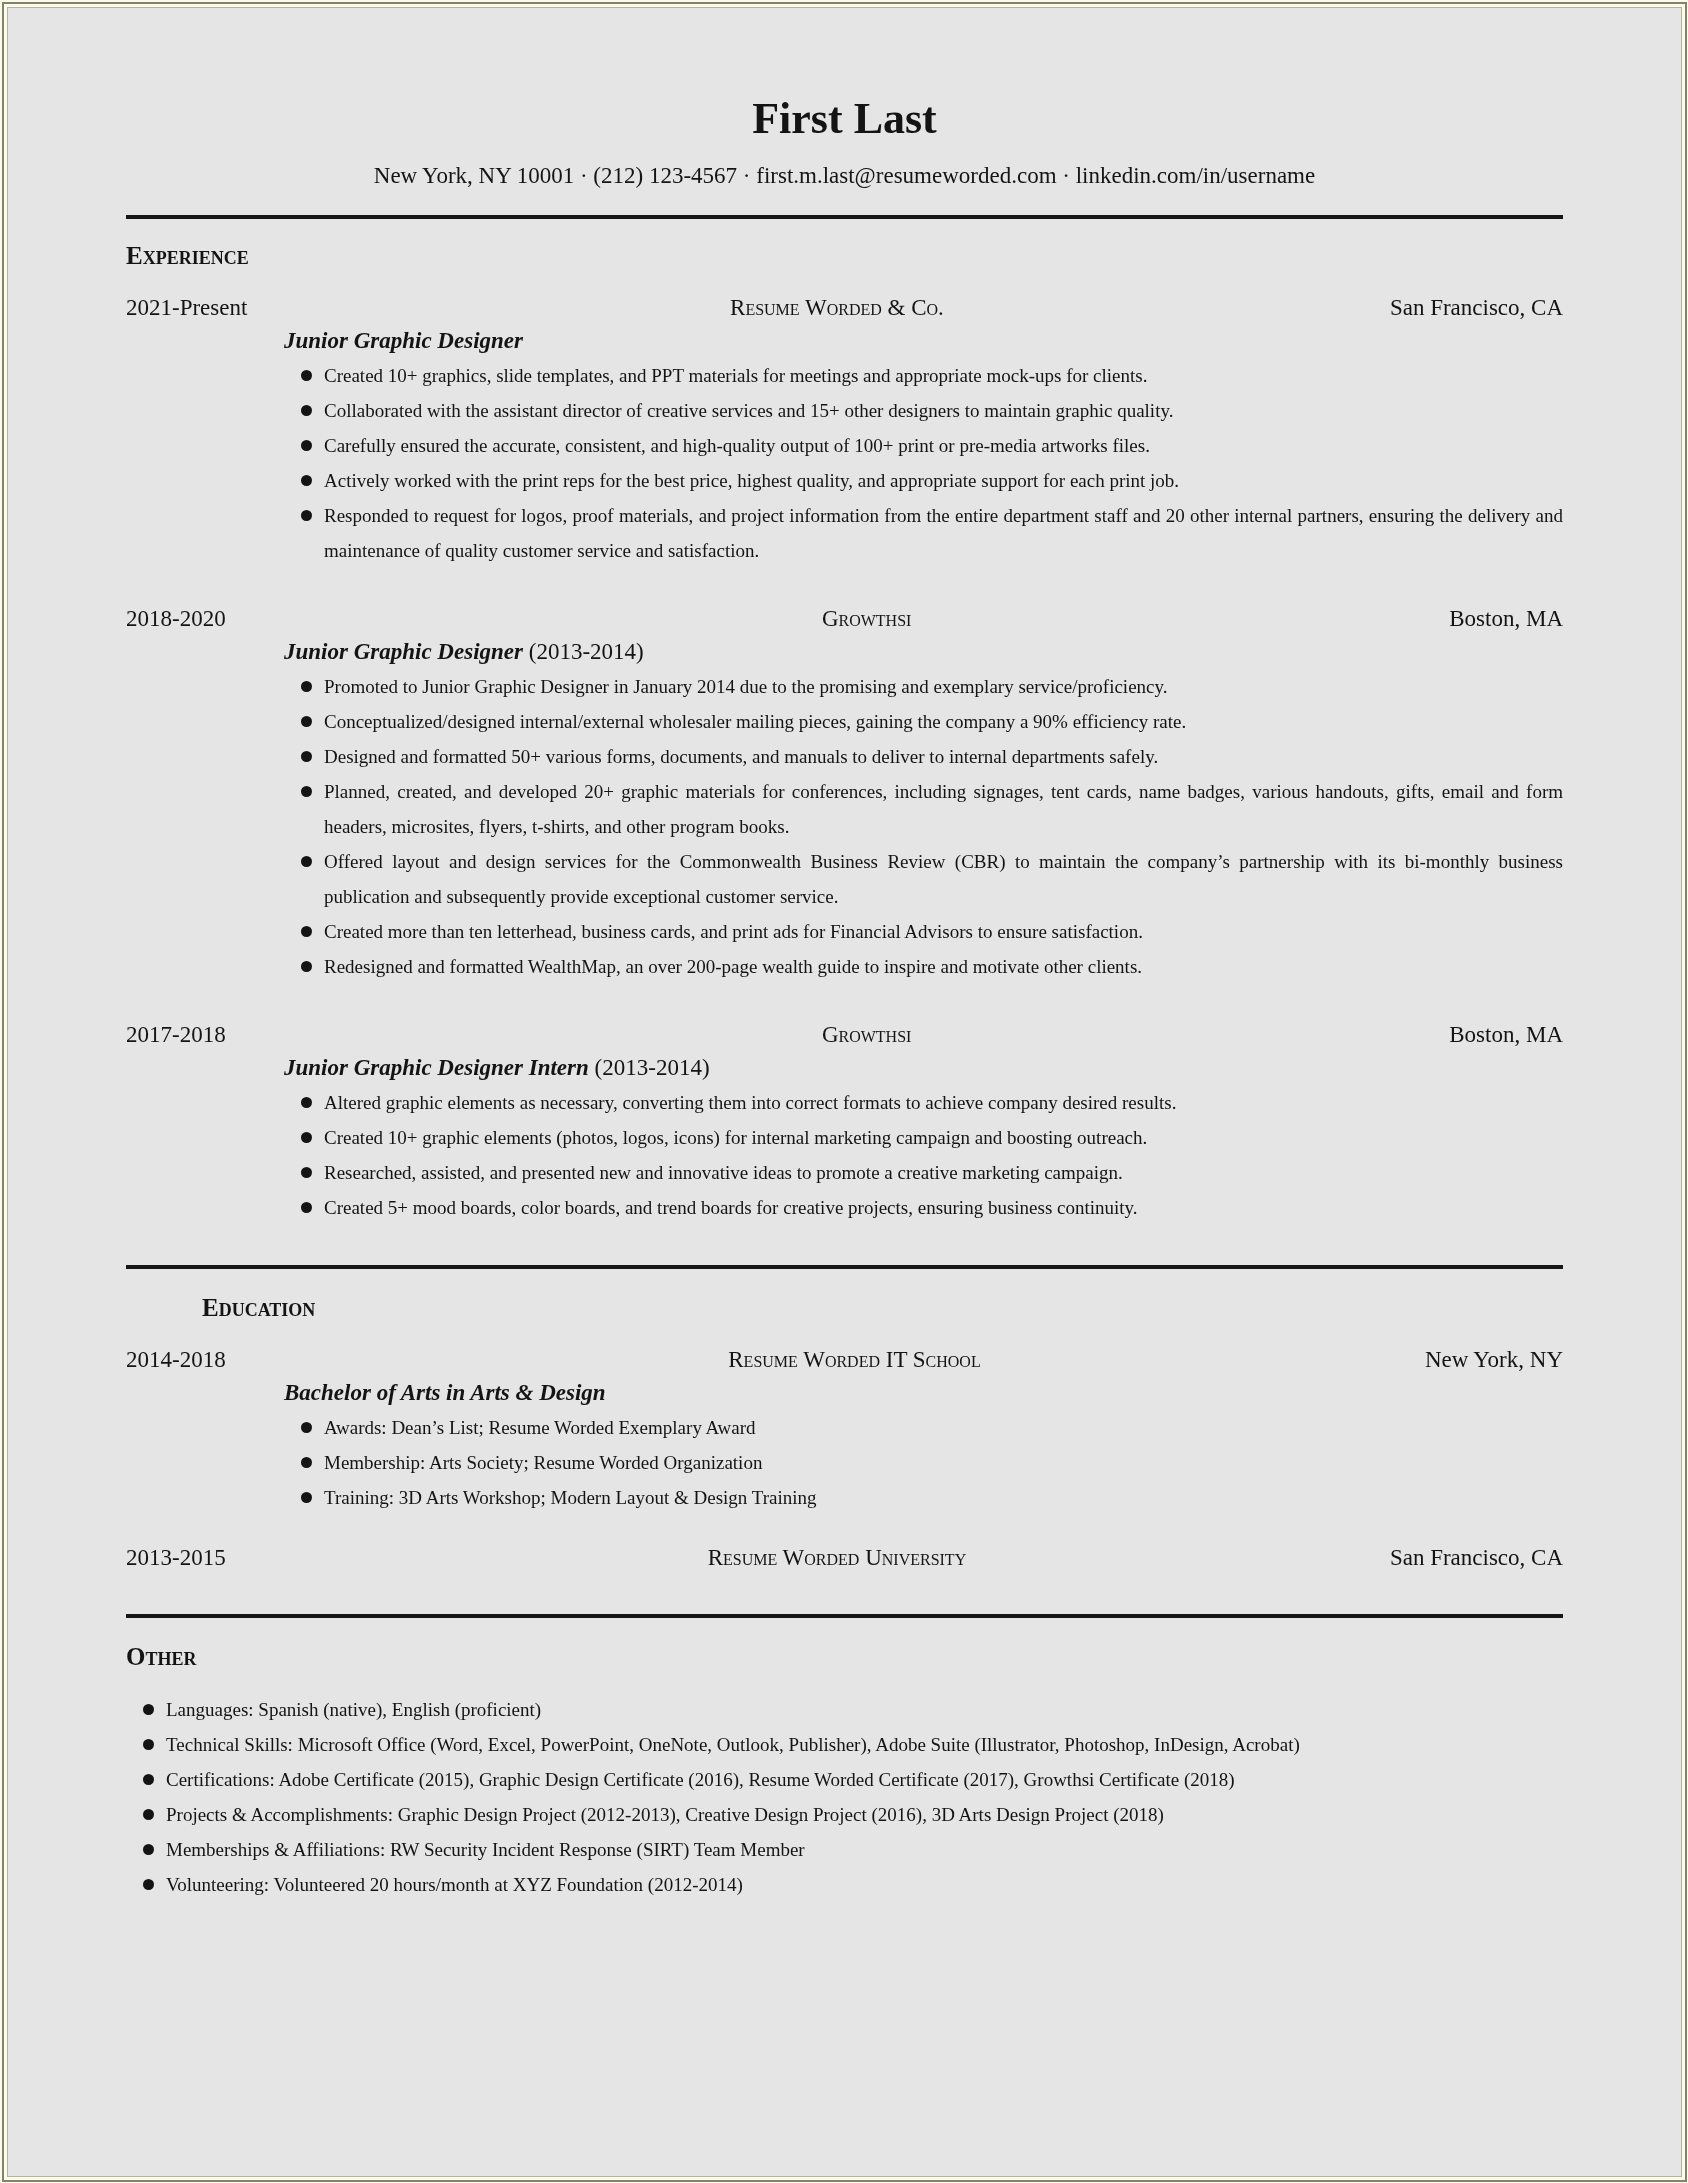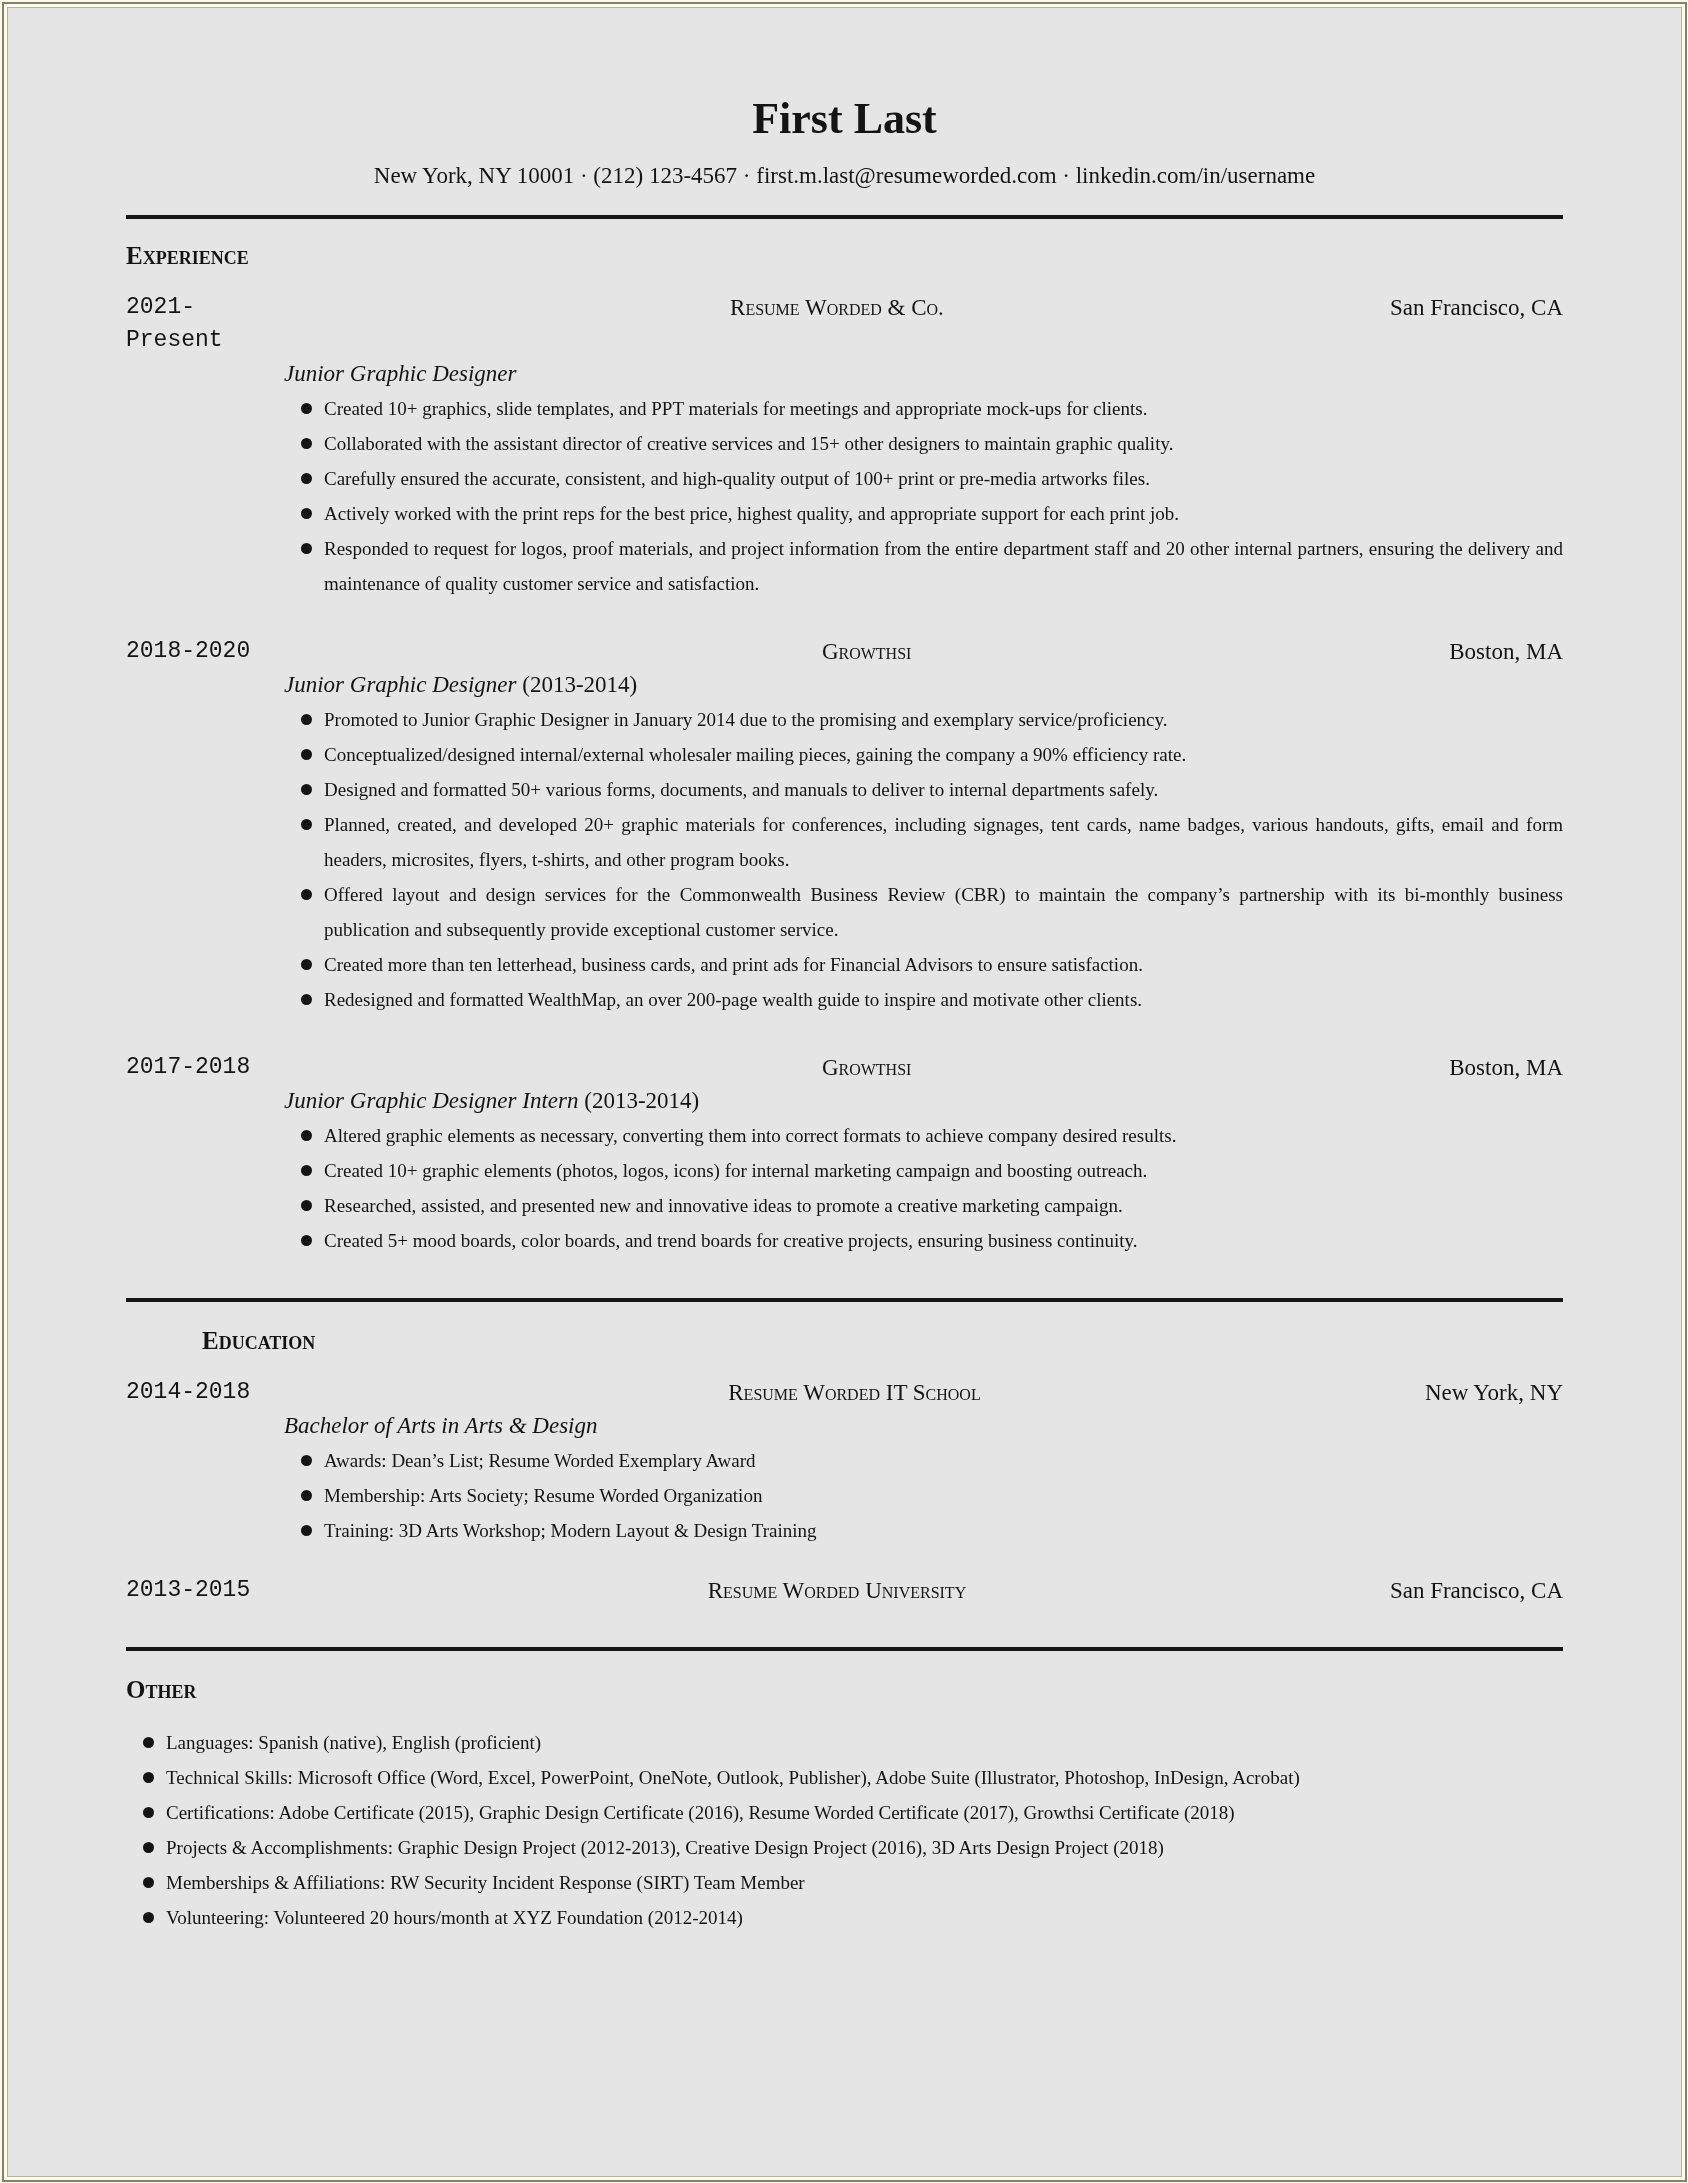--- a/index.html
+++ b/index.html
@@ -34,26 +34,26 @@
     font-weight: bold;
     font-size: 25px;
     margin: 0 0 20px 0;
     line-height: 1.2;
   }
   .section-heading.indented { margin-left: 76px; }
 
   
   .entry { margin-bottom: 34px; }
   .entry-header { display: flex; font-size: 23px; line-height: 33px; }
-  .dates { width: 158px; flex: 0 0 158px; font-family: Liberation Mono, monospace; }
+  .dates { width: 158px; flex: 0 0 158px; }
   .company { flex: 1 1 auto; font-variant: small-caps; font-weight: normal; text-align: center; }
   .location { flex: 0 0 auto; text-align: center; }
   .entry-body { margin-left: 158px; }
   .role { font-size: 23px; line-height: 34px; }
-  .role-title { font-weight: normal; font-style: italic; margin-top: 48px; }
+  .role-title { font-weight: bold; font-style: italic; margin-top: 48px; }
   .role-suffix { font-style: normal; font-weight: normal; }
 
   
   ul.bullets { margin: 0; padding: 0; list-style: none; }
   ul.bullets li {
     position: relative;
     padding-left: 40px;
     font-size: 19px;
     line-height: 35px;
     text-align: justify;

